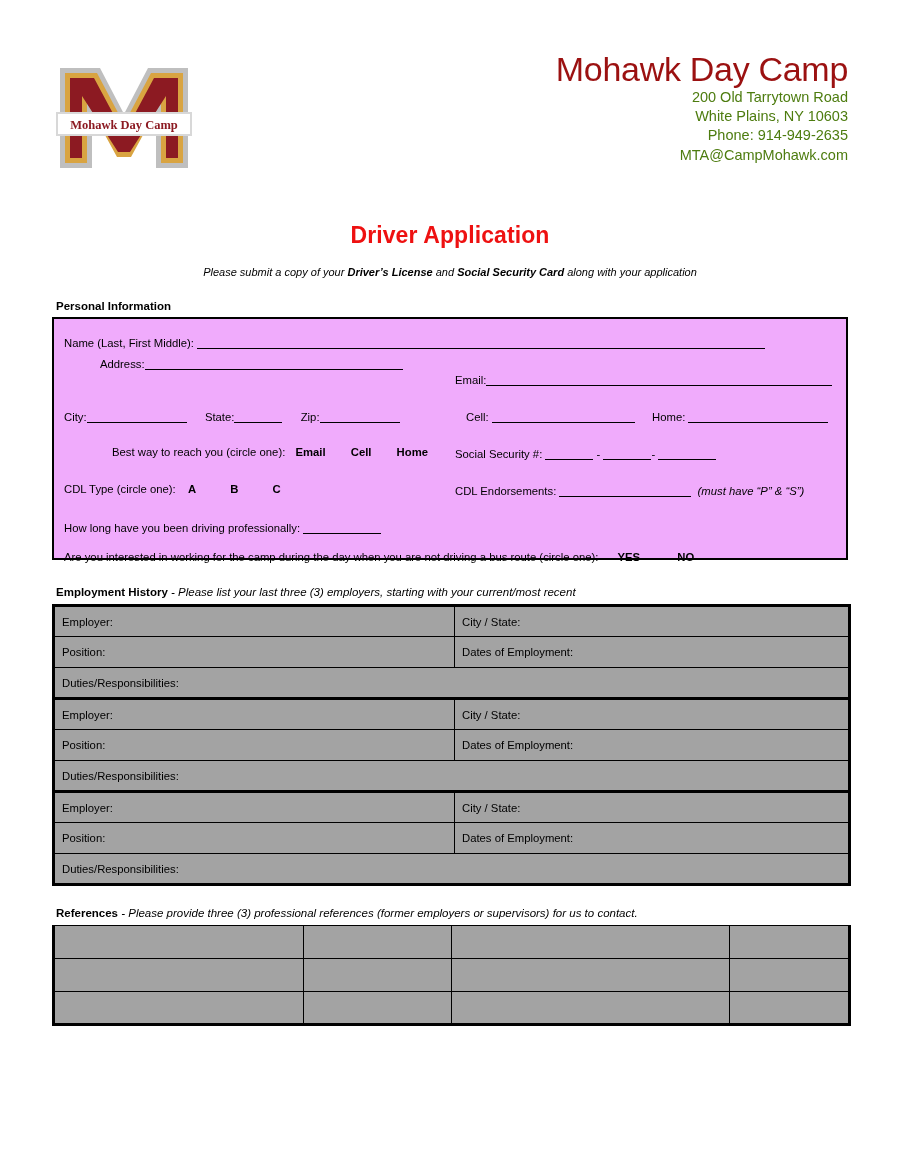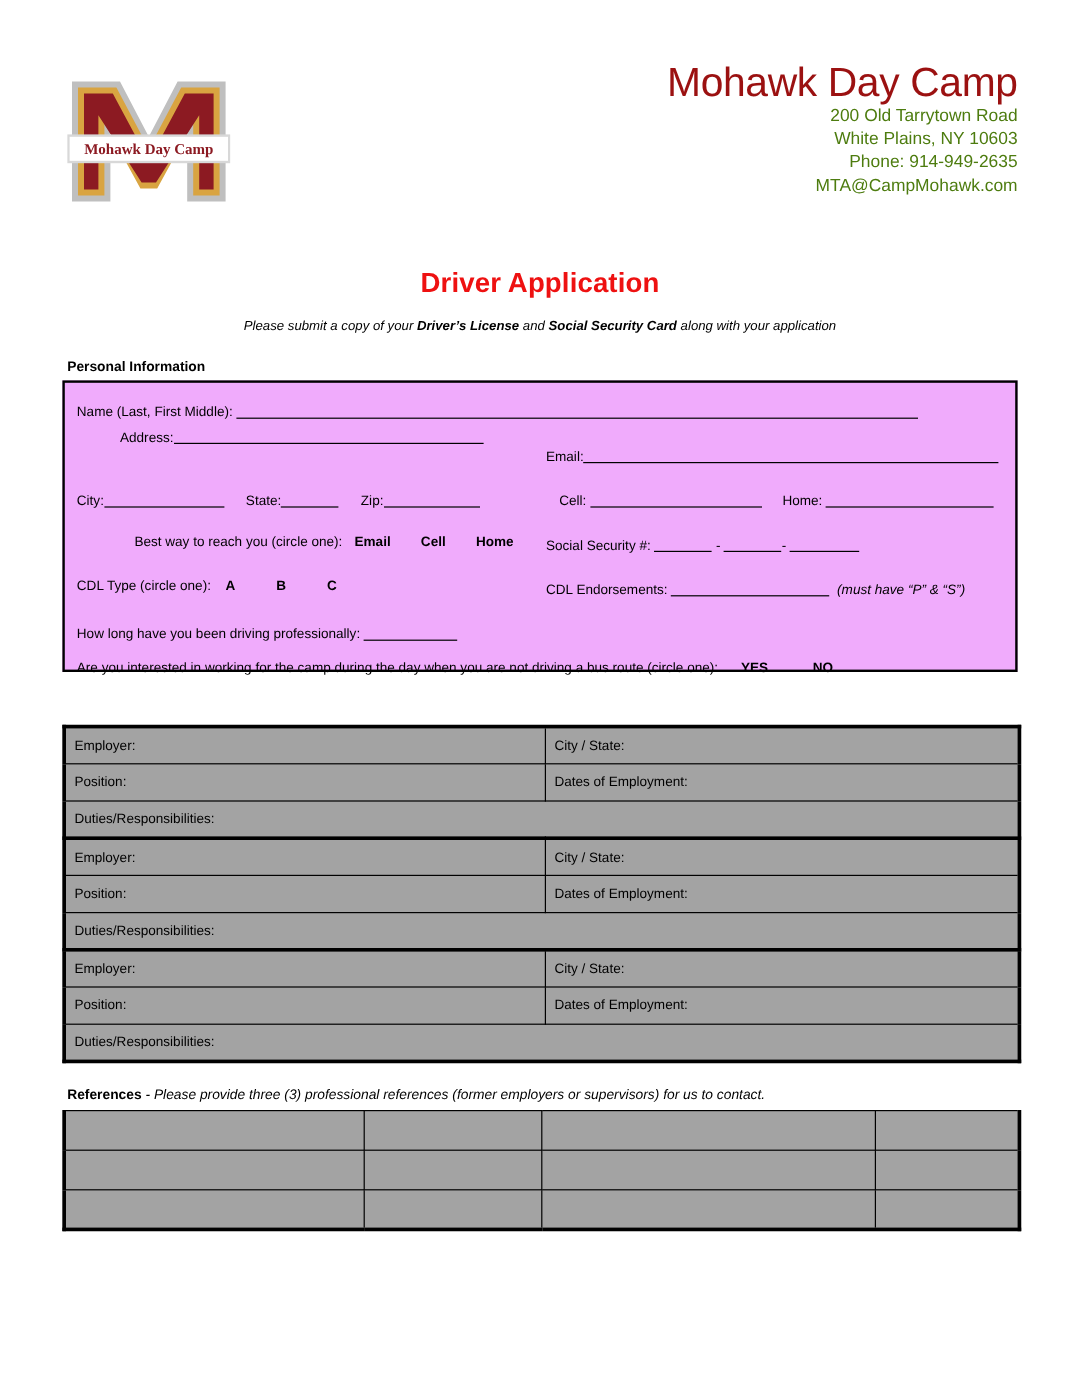--- a/index.html
+++ b/index.html
@@ -265,20 +265,24 @@
       <span class="ul" style="width:78px;"></span>
     </div>
 
     <div class="row" style="left:10px; top:233px;">
       <span>Are you interested in working for the camp during the day when you are not driving a bus route (circle one):</span>
       <b style="margin-left:16px;">YES</b>
       <b style="margin-left:34px;">NO</b>
     </div>
   </div>
 
+  <div class="sec-head" style="left:56px; top:586px;">
+    <span class="lbl">Employment History</span>
+    <span class="desc">- Please list your last three (3) employers, starting with your current/most recent</span>
+  </div>
 
   <table class="tbl" id="employment-table">
     <colgroup>
         <col style="width:401px;">
         <col style="width:395px;">
       </colgroup>
     <tbody>
 
       <tr>
         <td class="outer-top outer-left">Employer:</td>

